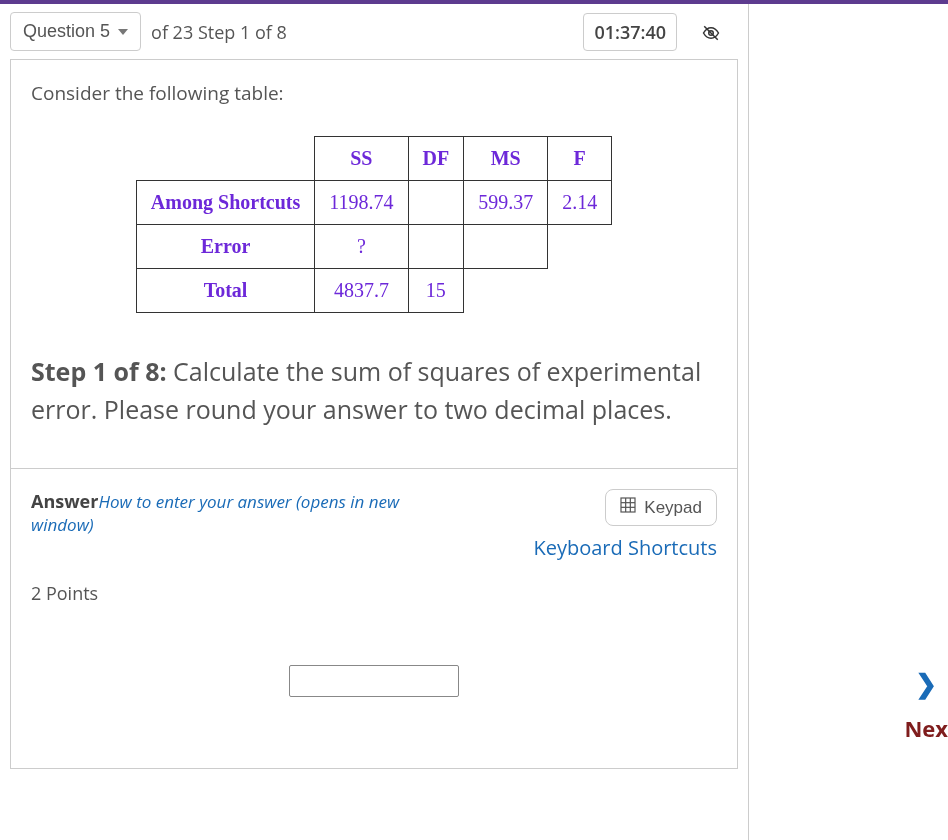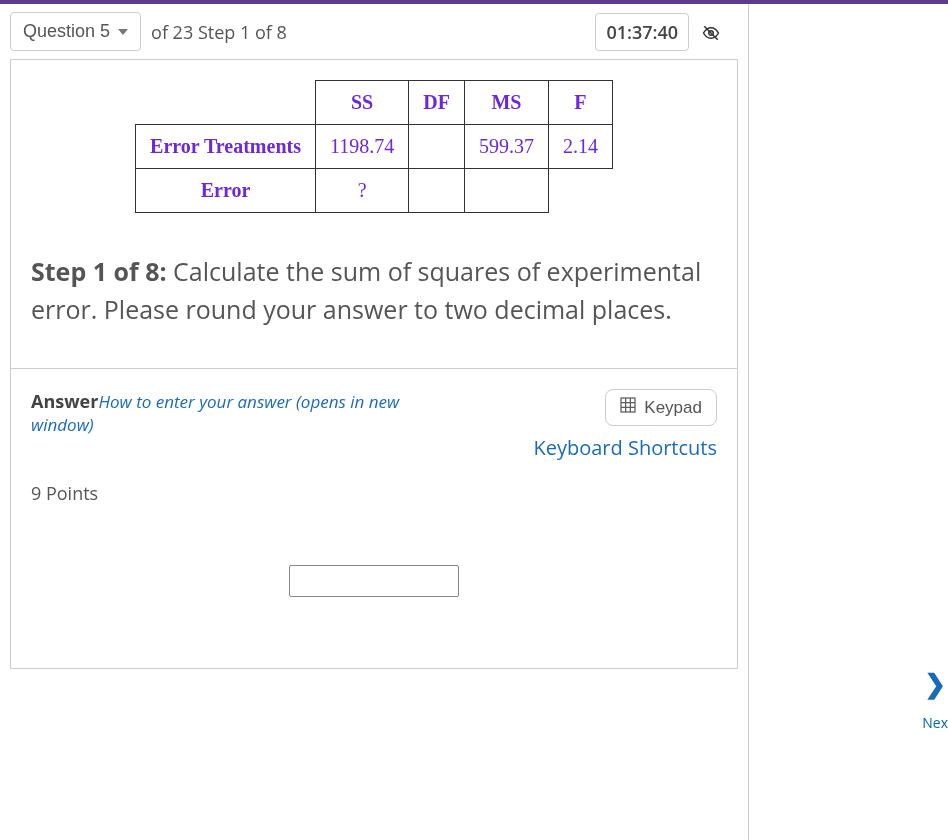--- a/index.html
+++ b/index.html
@@ -48,21 +48,21 @@
       border-right: 5px solid transparent;
       border-top: 6px solid #777;
     }
     .of-step {
       font-size: 18px;
       color: #555;
       margin-left: 10px;
     }
     .timer {
       position: absolute;
-      right: 59px;
+      right: 71px;
       border: 1px solid #ccc;
       border-radius: 4px;
       padding: 6px 10px;
       font-size: 18px;
       font-weight: 600;
       color: #444;
       background: #fff;
     }
     .eye-icon {
       position: absolute;
@@ -183,23 +183,23 @@
       top: 665px;
       text-align: center;
       cursor: pointer;
     }
     .next-chevron {
       font-size: 26px;
       font-weight: 700;
       color: #1a6bb7;
     }
     .next-label {
-      font-size: 14px;
-      font-weight: 400;
-      color: #0369a1;
+      font-size: 22px;
+      font-weight: 700;
+      color: #7f1d1d;
       margin-top: 12px;
     }
   </style>
 </head>
 <body>
 
 <div class="top-bar"></div>
 
 <div class="container">
 
@@ -213,42 +213,50 @@
     <span class="eye-icon">
       <svg width="20" height="18" viewBox="0 0 24 24" fill="none" stroke="#333" stroke-width="2">
         <path d="M2 12s4-7 10-7 10 7 10 7-4 7-10 7S2 12 2 12z"></path>
         <circle cx="12" cy="12" r="3"></circle>
         <line x1="3" y1="3" x2="21" y2="21"></line>
       </svg>
     </span>
   </div>
 
   <div class="content">
+    <p class="prompt">Consider the following table:</p>
 
     <table class="data-table">
       <tbody>
           <tr>
         <th class="no-border"></th>
         <th>SS</th>
         <th>DF</th>
         <th>MS</th>
         <th>F</th>
       </tr>
       <tr>
-        <th>Error Treatments</th>
+        <th>Among Shortcuts</th>
         <td>1198.74</td>
         <td></td>
         <td>599.37</td>
         <td>2.14</td>
       </tr>
       <tr>
         <th>Error</th>
         <td>?</td>
         <td></td>
         <td></td>
+        <td class="no-border"></td>
+      </tr>
+      <tr>
+        <th>Total</th>
+        <td>4837.7</td>
+        <td>15</td>
+        <td class="no-border"></td>
         <td class="no-border"></td>
       </tr>
     </tbody>
       </table>
 
     <p class="step-instruction">
       <span class="bold">Step 1 of 8:</span><span> Calculate the sum of squares of experimental error. Please round your answer to two decimal places.</span>
     </p>
   </div>
 
@@ -266,21 +274,21 @@
               <line x1="1" y1="10.33" x2="15" y2="10.33"></line>
               <line x1="5.67" y1="1" x2="5.67" y2="15"></line>
               <line x1="10.33" y1="1" x2="10.33" y2="15"></line>
             </svg>
           </span>
           <span>Keypad</span>
         </button>
         <div class="kb-shortcuts">Keyboard Shortcuts</div>
       </div>
     </div>
-    <div class="points">9 Points</div>
+    <div class="points">2 Points</div>
     <div class="answer-input-row">
       <input type="text" class="answer-input" style="">
     </div>
   </div>
 
 </div>
 
 <div class="next-tab">
   <div class="next-chevron">❯</div>
   <div class="next-label">Nex</div>

